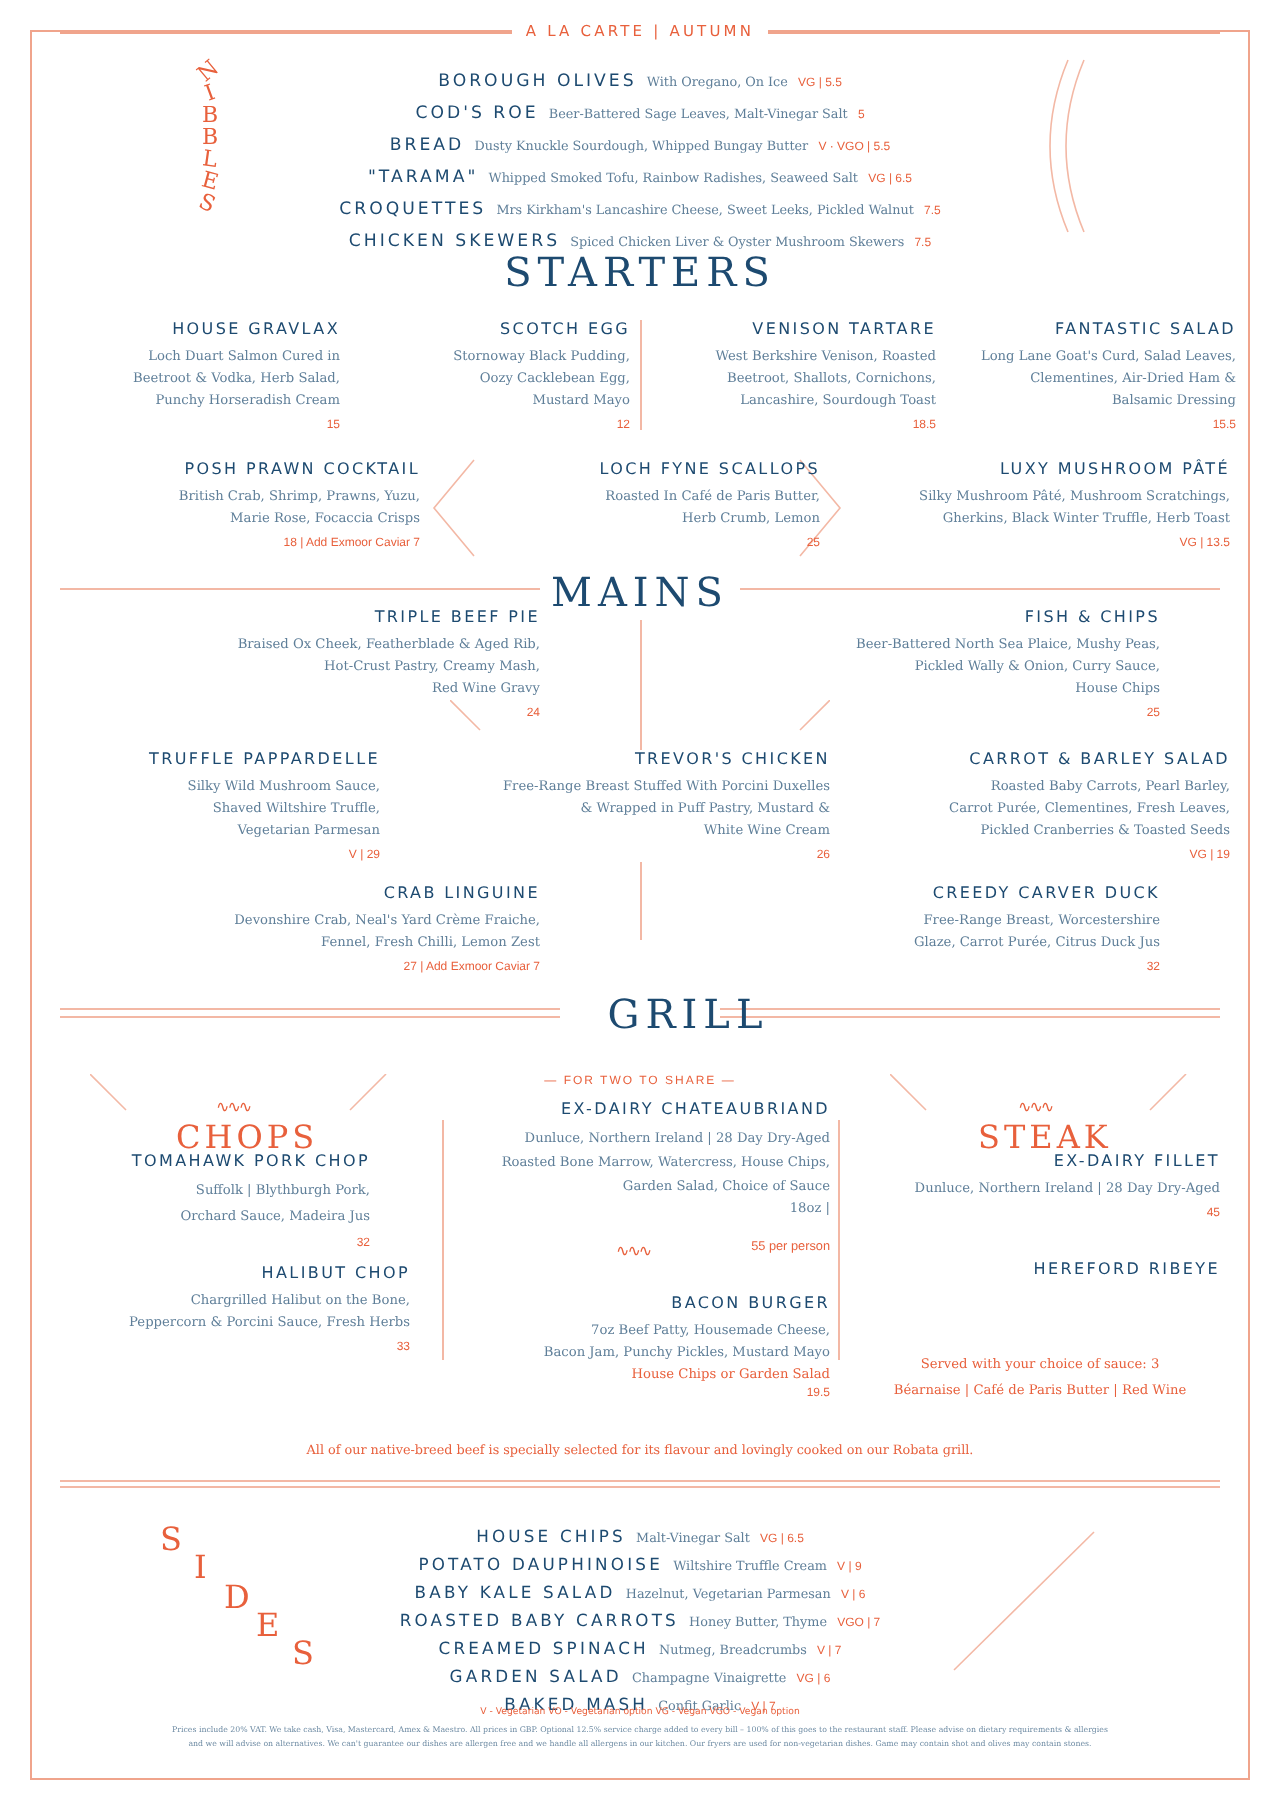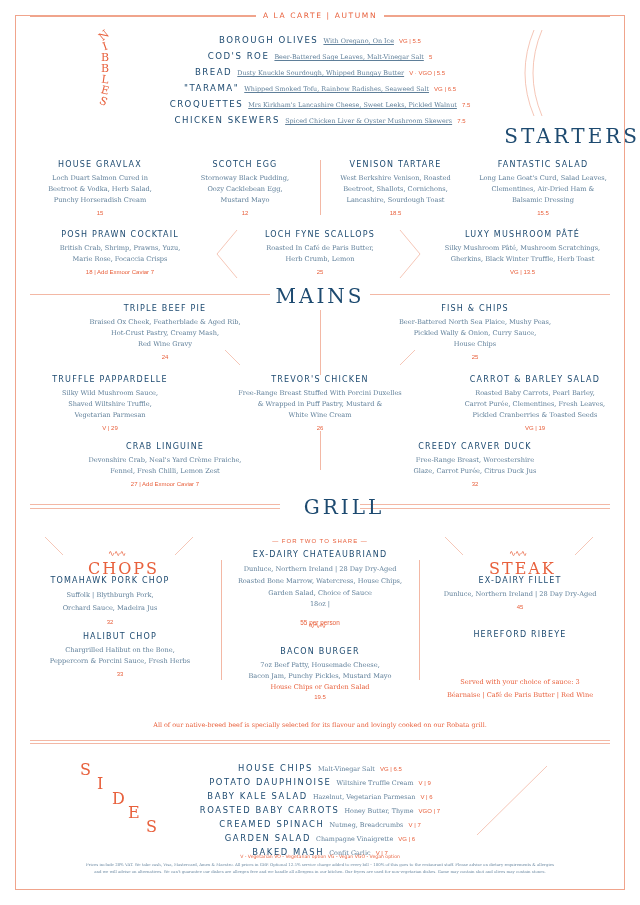--- a/index.html
+++ b/index.html
@@ -16,25 +16,25 @@
   
   .hdr-line { position: absolute; top: 16px; height: 1px; background: #f0a48c; }
   .hdr-text { position: absolute; top: 11px; left: 0; width: 640px; text-align: center; font-family: "DejaVu Sans", sans-serif; font-size: 7.5px; letter-spacing: 1.6px; color: #e8603c; }
   .hdr-text span { background: #fff; padding: 0 7px; }
 
   
   .nib-letters { position: absolute; left: 98px; top: 30px; width: 14px; }
   .nib-letters span { display: block; font-family: "DejaVu Serif", serif; color: #e8603c; font-size: 11px; line-height: 11px; text-align: center; }
   .nib-row { position: absolute; left: 0; width: 640px; text-align: center; white-space: nowrap; }
   .nib-row .dname { font-size: 8.6px; letter-spacing: 1.5px; }
-  .nib-row .ddesc { font-size: 6.4px; text-decoration: underline; }
+  .nib-row .ddesc { font-size: 6.4px; }
   .nib-row .price { font-size: 6px; }
 
   
-  .item { position: absolute; text-align: center; }
+  .item { position: absolute; text-align: right; }
   .item .dname { font-size: 8px; display: block; margin-bottom: 4px; }
   .item .ddesc { display: block; }
   .item .price { display: block; margin-top: 4px; }
 
   .vline { position: absolute; width: 1px; background: #f3b8a5; }
   .hline { position: absolute; height: 1px; background: #f3b8a5; }
 
   .sides-letters span { position: absolute; font-family: "DejaVu Serif", serif; color: #e8603c; font-size: 16px; }
   .side-row { position: absolute; left: 0; width: 640px; text-align: center; white-space: nowrap; }
   .side-row .dname { font-size: 8.4px; letter-spacing: 1.6px; }
@@ -67,21 +67,21 @@
   <path d="M22 2 Q4 45 22 88" fill="none" stroke="#f3b8a5" stroke-width="0.8"></path>
 </svg>
 
 <div class="nib-row" style="top:28px"><span class="dname">BOROUGH OLIVES</span> <span class="ddesc">With Oregano, On Ice</span> <span class="price">VG | 5.5</span></div>
 <div class="nib-row" style="top:44px"><span class="dname">COD'S ROE</span> <span class="ddesc">Beer-Battered Sage Leaves, Malt-Vinegar Salt</span> <span class="price">5</span></div>
 <div class="nib-row" style="top:60px"><span class="dname">BREAD</span> <span class="ddesc">Dusty Knuckle Sourdough, Whipped Bungay Butter</span> <span class="price">V · VGO | 5.5</span></div>
 <div class="nib-row" style="top:76px"><span class="dname">"TARAMA"</span> <span class="ddesc">Whipped Smoked Tofu, Rainbow Radishes, Seaweed Salt</span> <span class="price">VG | 6.5</span></div>
 <div class="nib-row" style="top:92px"><span class="dname">CROQUETTES</span> <span class="ddesc">Mrs Kirkham's Lancashire Cheese, Sweet Leeks, Pickled Walnut</span> <span class="price">7.5</span></div>
 <div class="nib-row" style="top:108px"><span class="dname">CHICKEN SKEWERS</span> <span class="ddesc">Spiced Chicken Liver &amp; Oyster Mushroom Skewers</span> <span class="price">7.5</span></div>
 
-<div class="abs ctr section-title" style="left:0;top:124px;width:640px;text-align:right;">STARTERS</div>
+<div class="abs ctr section-title" style="left:0;top:124px;width:640px;">STARTERS</div>
 
 <div class="item" style="left:30px;top:160px;width:140px">
   <span class="dname">HOUSE GRAVLAX</span>
   <span class="ddesc">Loch Duart Salmon Cured in</span>
     <span class="ddesc">Beetroot &amp; Vodka, Herb Salad,</span>
     <span class="ddesc">Punchy Horseradish Cream</span>
   <span class="price">15</span>
 </div>
 <div class="item" style="left:175px;top:160px;width:140px">
   <span class="dname">SCOTCH EGG</span>

